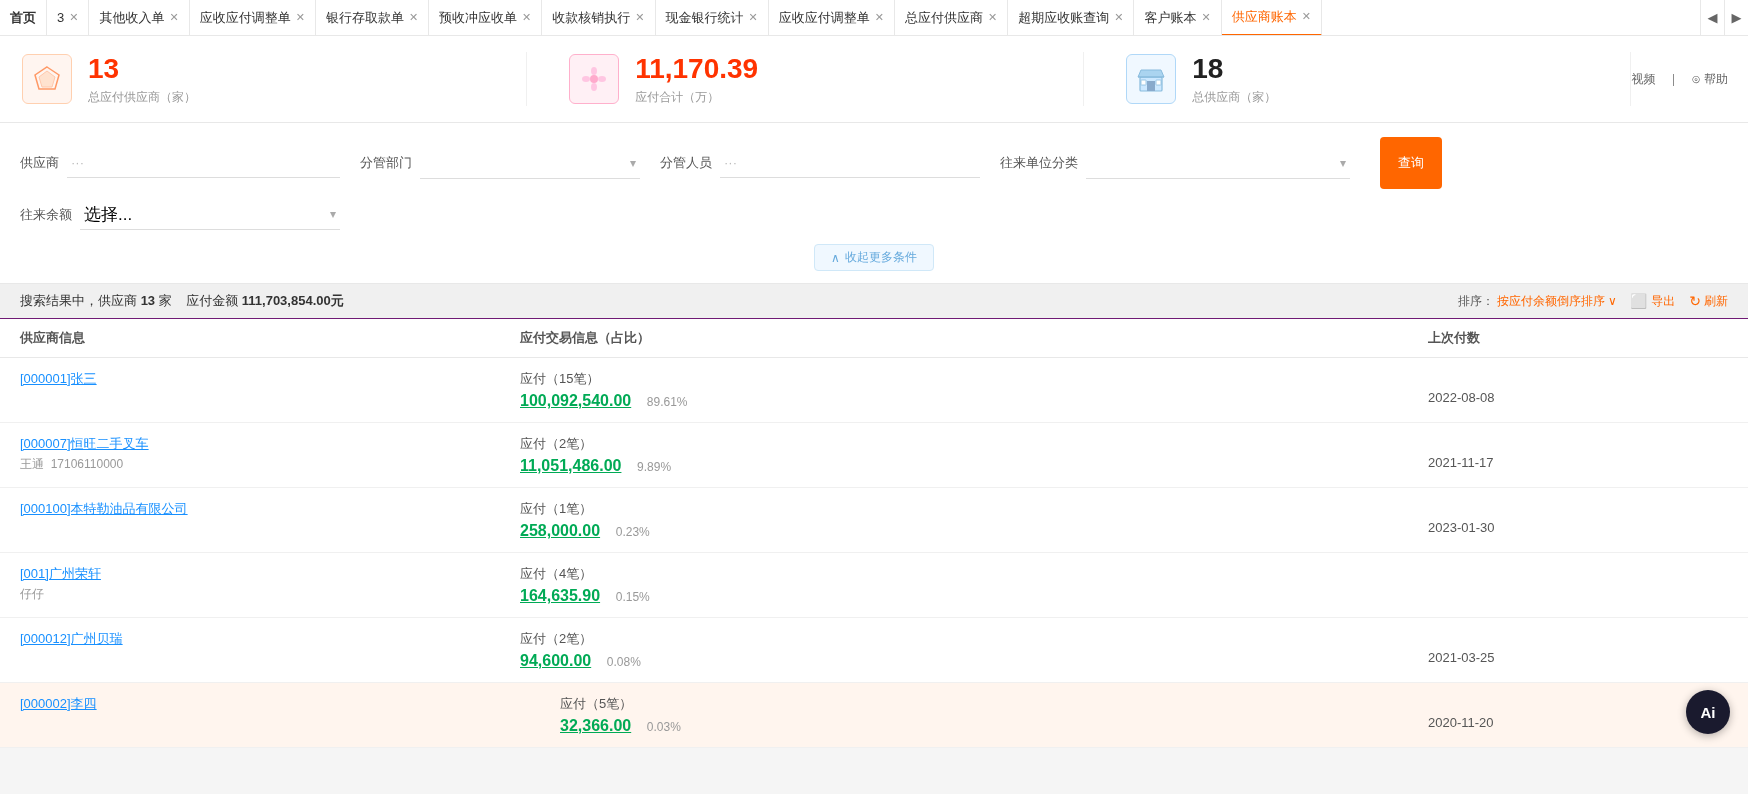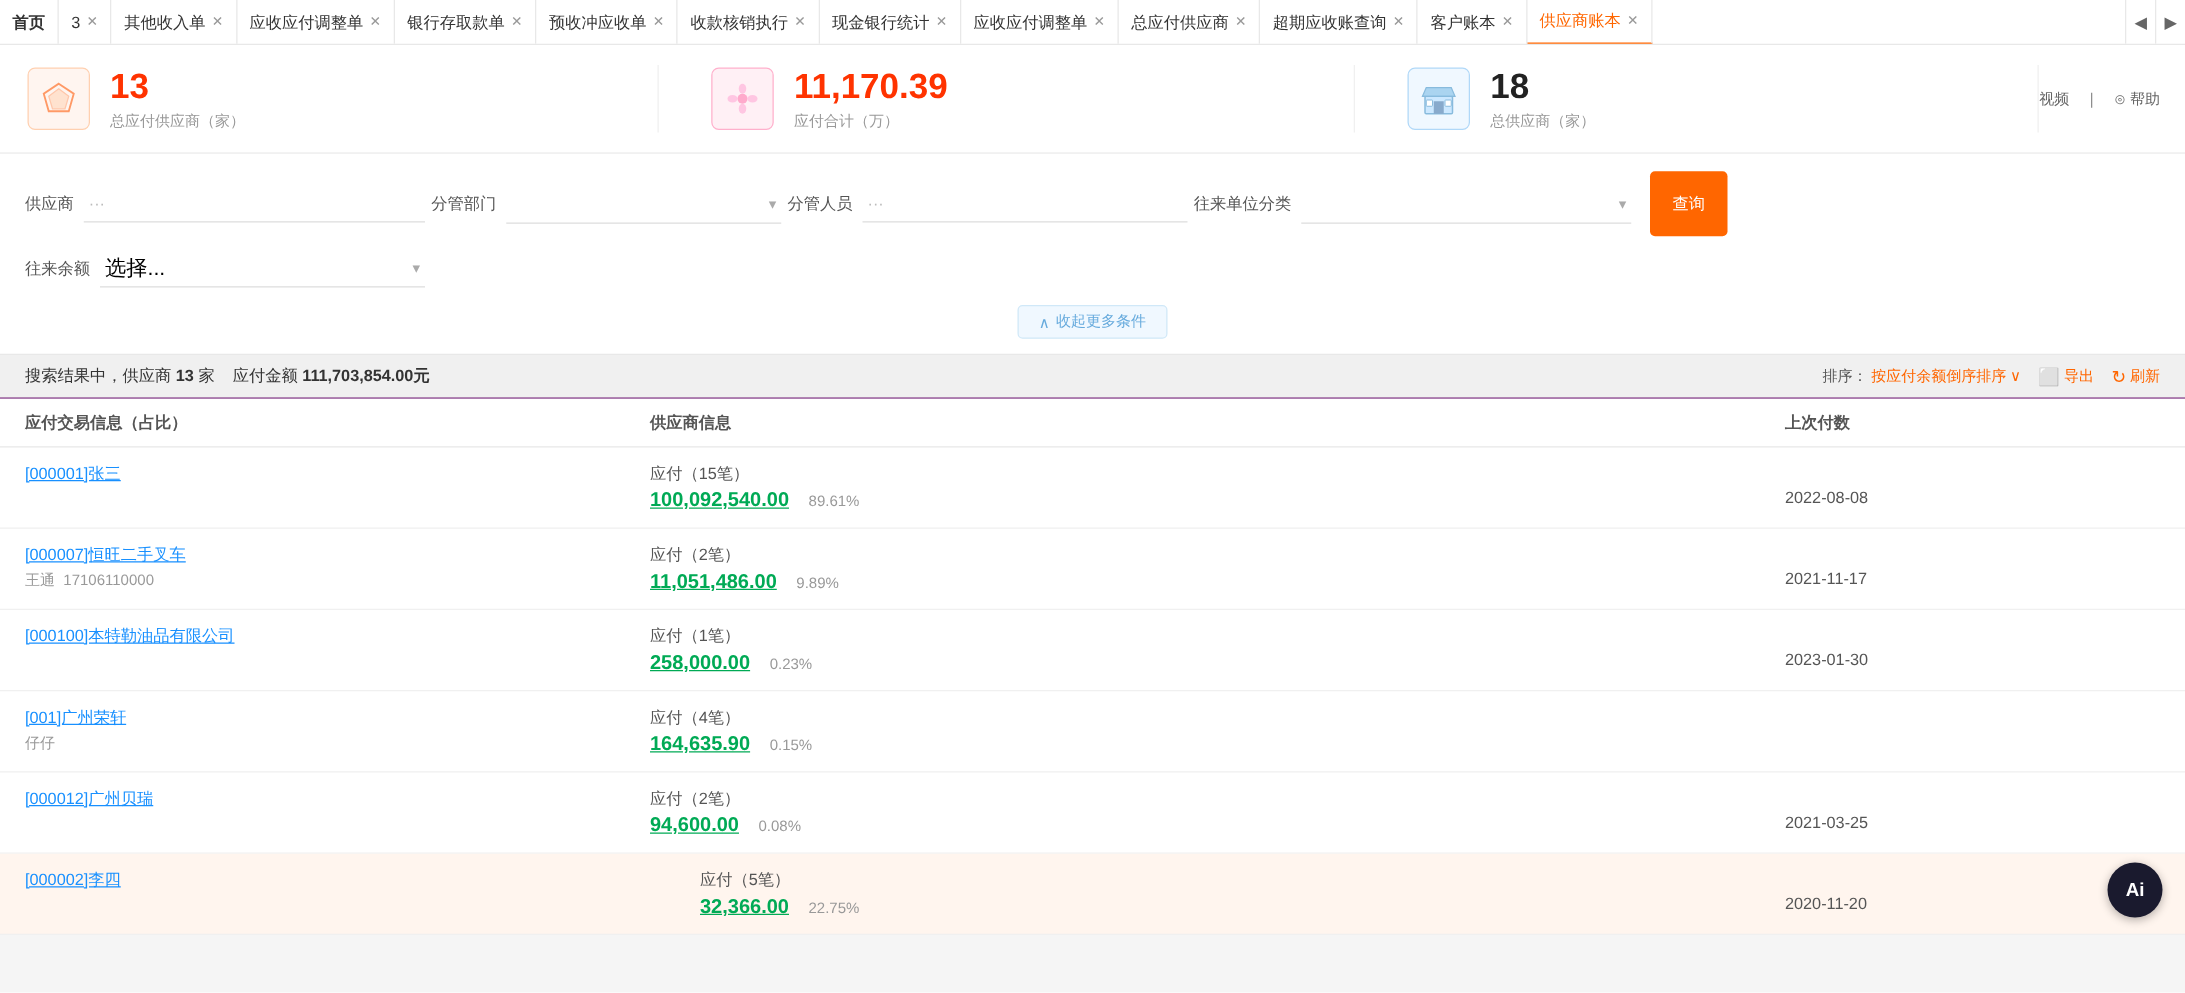--- a/index.html
+++ b/index.html
@@ -122,21 +122,21 @@
 
     
     .filter-area {
       background: #fff;
       padding: 14px 20px 10px;
       border-bottom: 1px solid #e8e8e8;
     }
     .filter-row {
       display: flex;
       align-items: center;
-      gap: 5px;
+      gap: 20px;
       margin-bottom: 10px;
     }
     .filter-item {
       display: flex;
       align-items: center;
       gap: 8px;
       flex: 1;
       max-width: 320px;
     }
     .filter-label {
@@ -503,22 +503,22 @@
     <div class="action-btn">
       <span class="icon">↻</span>
       <span>刷新</span>
     </div>
   </div>
 </div>
 
 <div class="data-table">
 
   <div class="table-header">
+    <div>供应商信息</div>
     <div>应付交易信息（占比）</div>
-    <div>供应商信息</div>
     <div>上次付数</div>
   </div>
 
   <div class="table-row">
     <div>
       <div class="supplier-name">[000001]张三</div>
     </div>
     <div>
       <div class="transaction-label">应付（15笔）</div>
       <span class="transaction-amount">100,092,540.00</span>
@@ -577,19 +577,19 @@
     <div class="last-pay-date">2021-03-25</div>
   </div>
 
   <div class="table-row highlighted">
     <div>
       <div class="supplier-name">[000002]李四</div>
     </div>
     <div>
       <div class="transaction-label">应付（5笔）</div>
       <span class="transaction-amount">32,366.00</span>
-      <span class="transaction-pct">22.75%</span>
+      <span class="transaction-pct">0.03%</span>
     </div>
     <div class="last-pay-date">2020-11-20</div>
   </div>
 </div>
 
 <div style="position:fixed; bottom:60px; right:18px; background:#1a1a2e; color:#fff; width:44px; height:44px; border-radius:50%; display:flex; align-items:center; justify-content:center; font-size:15px; font-weight:bold; cursor:pointer; box-shadow:0 2px 8px rgba(0,0,0,0.3);">Ai</div>
 
 </body></html>

